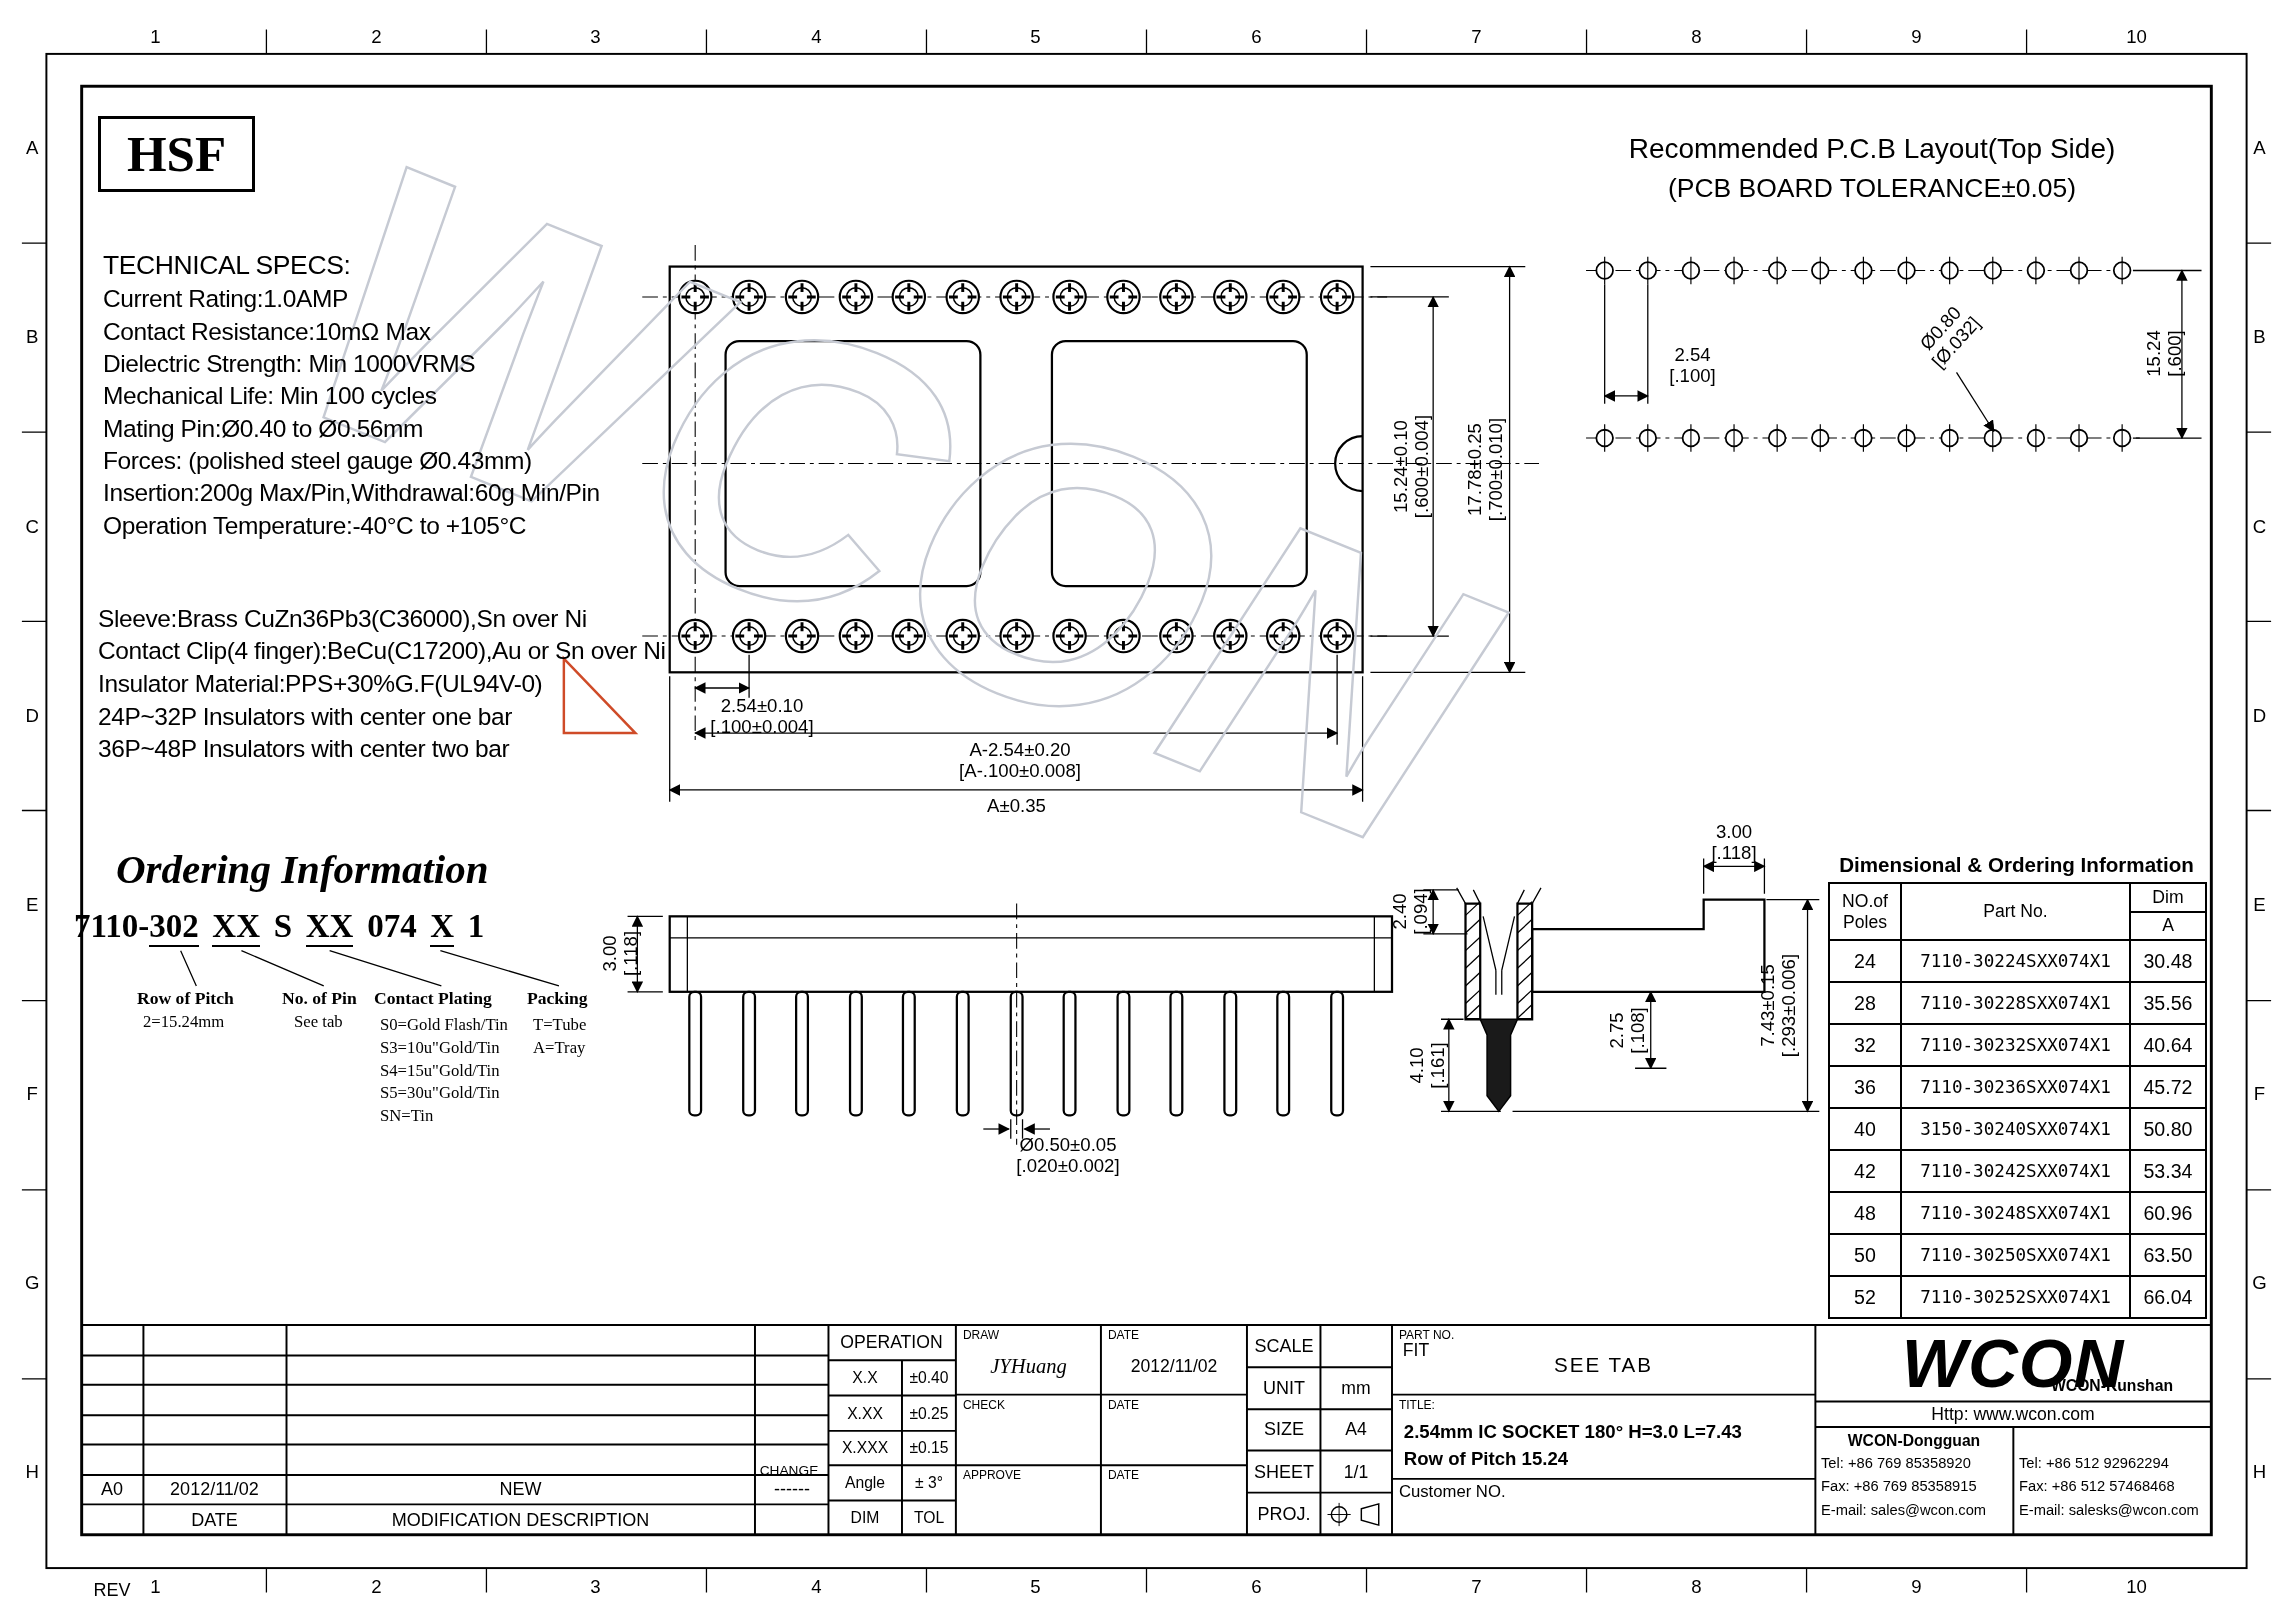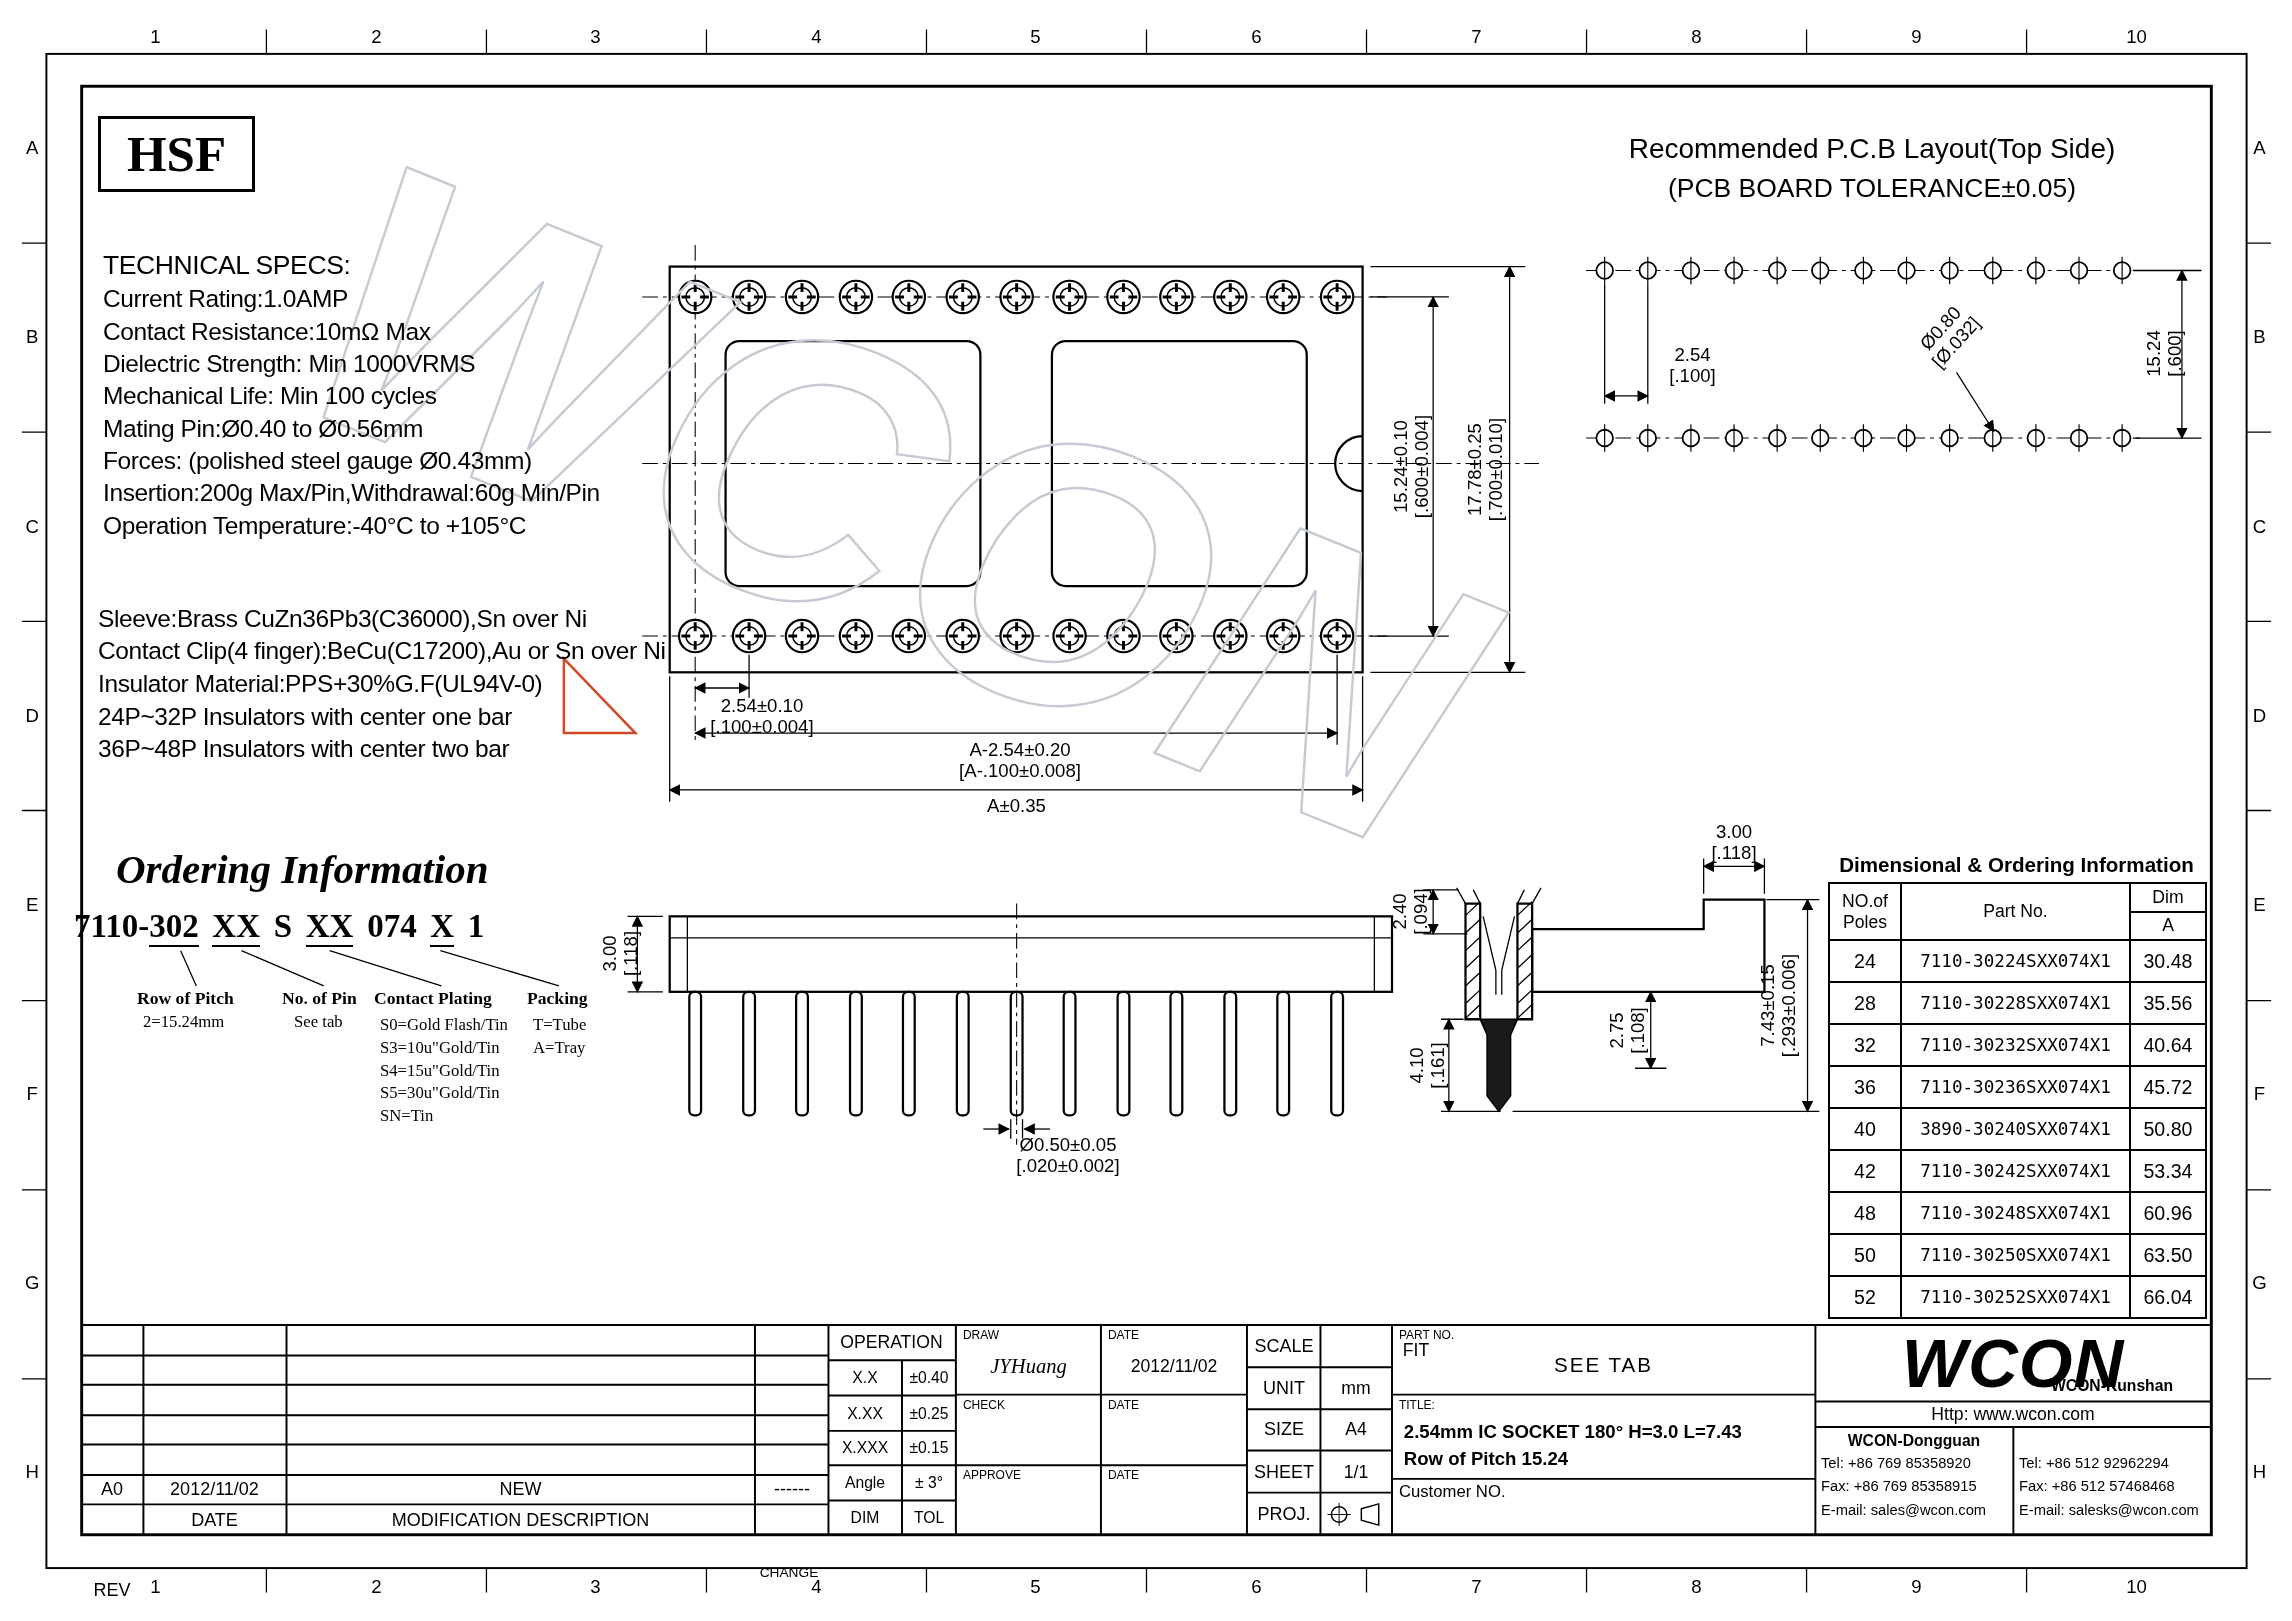--- a/index.html
+++ b/index.html
@@ -378,21 +378,21 @@
         <td class="pn2">7110-30232SXX074X1</td>
         <td>40.64</td>
       </tr>
     <tr>
         <td>36</td>
         <td class="pn2">7110-30236SXX074X1</td>
         <td>45.72</td>
       </tr>
     <tr>
         <td>40</td>
-        <td class="pn2">3890-30240SXX074X1</td>
+        <td class="pn2">3150-30240SXX074X1</td>
         <td>50.80</td>
       </tr>
     <tr>
         <td>42</td>
         <td class="pn2">7110-30242SXX074X1</td>
         <td>53.34</td>
       </tr>
     <tr>
         <td>48</td>
         <td class="pn2">7110-30248SXX074X1</td>
@@ -411,21 +411,21 @@
   </tbody>
 </table>
 
 <div class="c" style="left:81px;top:1475px;width:62px;height:29px">A0</div>
 <div class="c" style="left:143px;top:1475px;width:143px;height:29px">2012/11/02</div>
 <div class="c" style="left:286px;top:1475px;width:469px;height:29px">NEW</div>
 <div class="c" style="left:755px;top:1475px;width:74px;height:29px">------</div>
 <div class="c" style="left:81px;top:1575px;width:62px;height:30px">REV</div>
 <div class="c" style="left:143px;top:1505px;width:143px;height:30px">DATE</div>
 <div class="c" style="left:286px;top:1505px;width:469px;height:30px">MODIFICATION DESCRIPTION</div>
-<div class="c" style="left:755px;top:1557px;width:68px;height:30px;font-size:13.7px">CHANGE</div>
+<div class="c" style="left:755px;top:1455px;width:68px;height:30px;font-size:13.7px">CHANGE</div>
 
 <div class="c" style="left:828px;top:1325px;width:127px;height:35px;font-size:17.6px">OPERATION</div>
 <div class="c" style="left:828px;top:1360px;width:74px;height:35px;font-size:15.7px">X.X</div>
 <div class="c" style="left:902px;top:1360px;width:54px;height:35px;font-size:15.7px">±0.40</div>
 <div class="c" style="left:828px;top:1396px;width:74px;height:35px;font-size:15.7px">X.XX</div>
 <div class="c" style="left:902px;top:1396px;width:54px;height:35px;font-size:15.7px">±0.25</div>
 <div class="c" style="left:828px;top:1431px;width:74px;height:34px;font-size:15.7px">X.XXX</div>
 <div class="c" style="left:902px;top:1431px;width:54px;height:34px;font-size:15.7px">±0.15</div>
 <div class="c" style="left:828px;top:1465px;width:74px;height:35px;font-size:15.7px">Angle</div>
 <div class="c" style="left:902px;top:1465px;width:54px;height:35px;font-size:15.7px">± 3°</div>

